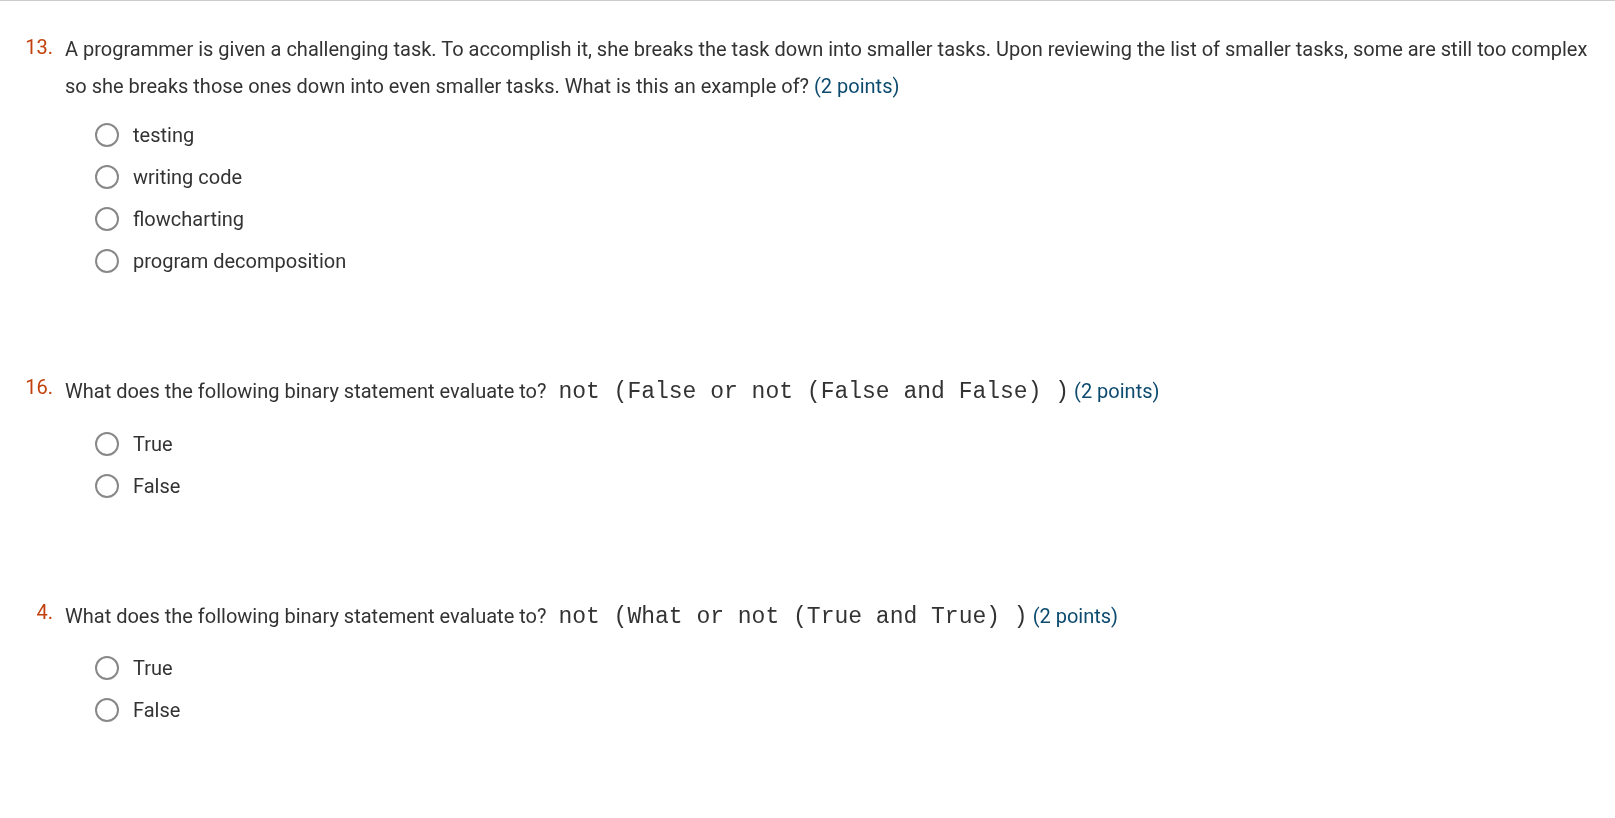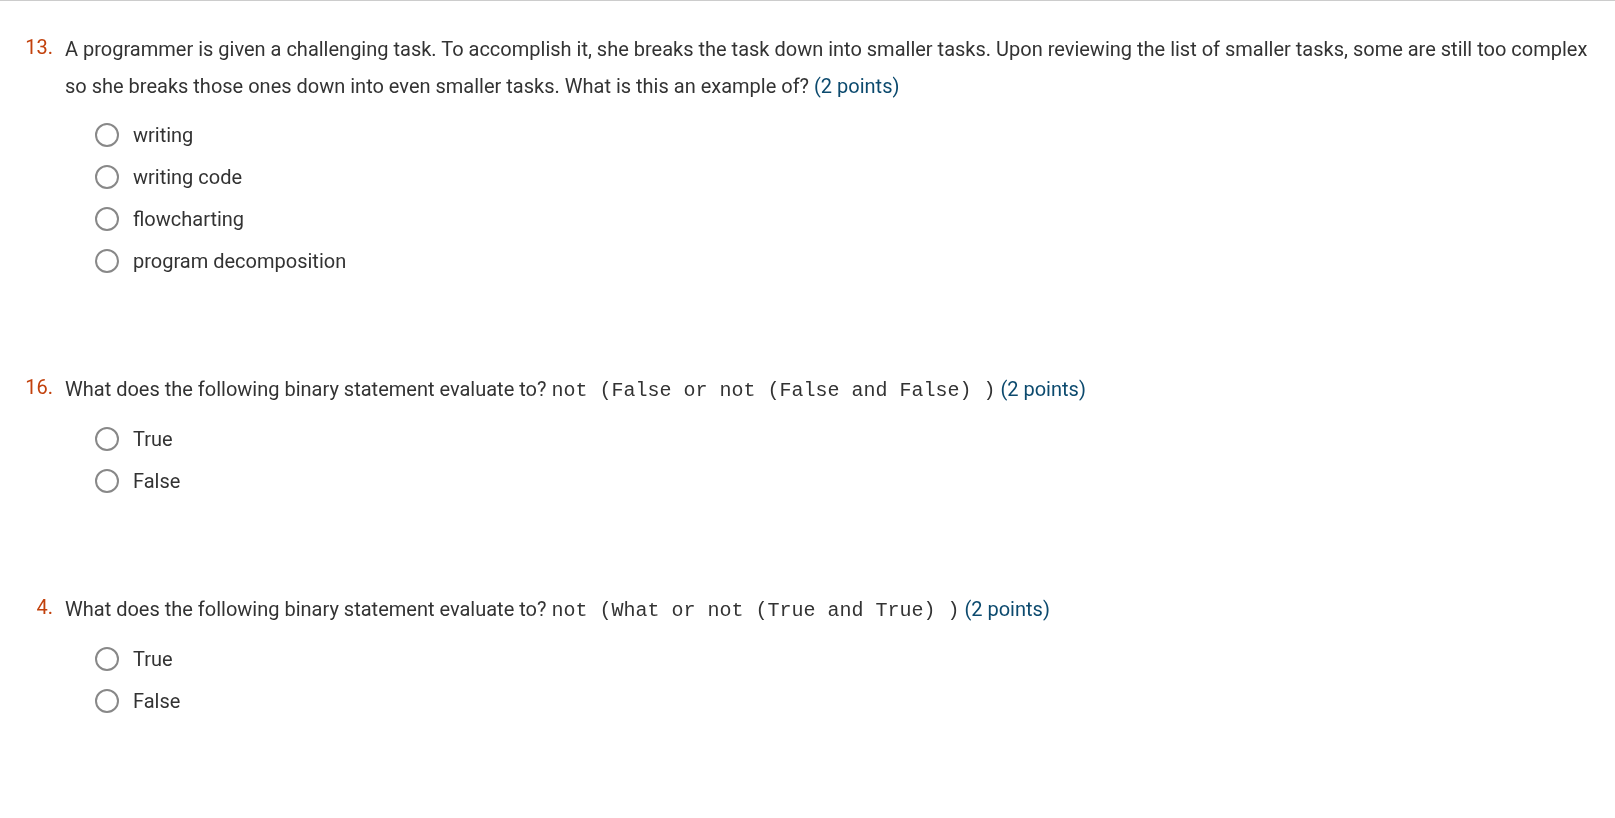--- a/index.html
+++ b/index.html
@@ -36,21 +36,22 @@
     .question-text {
       line-height: 1.85;
       color: #333;
       font-size: 20px;
     }
     .points {
       color: #0c4a6e;
     }
     .code {
       font-family: "Courier New", Courier, monospace;
-      font-size: 20px;
+      font-size: 23px;
+      margin-left: 7px;
     }
     .options {
       margin-top: 18px;
       padding-left: 30px;
     }
     .option {
       display: flex;
       align-items: center;
       margin-bottom: 18px;
       cursor: pointer;
@@ -74,21 +75,21 @@
 <div class="question-block">
   <div class="question-row">
     <div class="question-number">13.</div>
     <div class="question-content">
       <div class="question-text">
         <span>A programmer is given a challenging task. To accomplish it, she breaks the task down into smaller tasks. Upon reviewing the list of smaller tasks, some are still too complex so she breaks those ones down into even smaller tasks. What is this an example of? </span><span class="points">(2 points)</span>
       </div>
       <div class="options">
         <div class="option">
           <div class="radio-circle"></div>
-          <span class="option-label">writing</span>
+          <span class="option-label">testing</span>
         </div>
         <div class="option">
           <div class="radio-circle"></div>
           <span class="option-label">writing code</span>
         </div>
         <div class="option">
           <div class="radio-circle"></div>
           <span class="option-label">flowcharting</span>
         </div>
         <div class="option">

